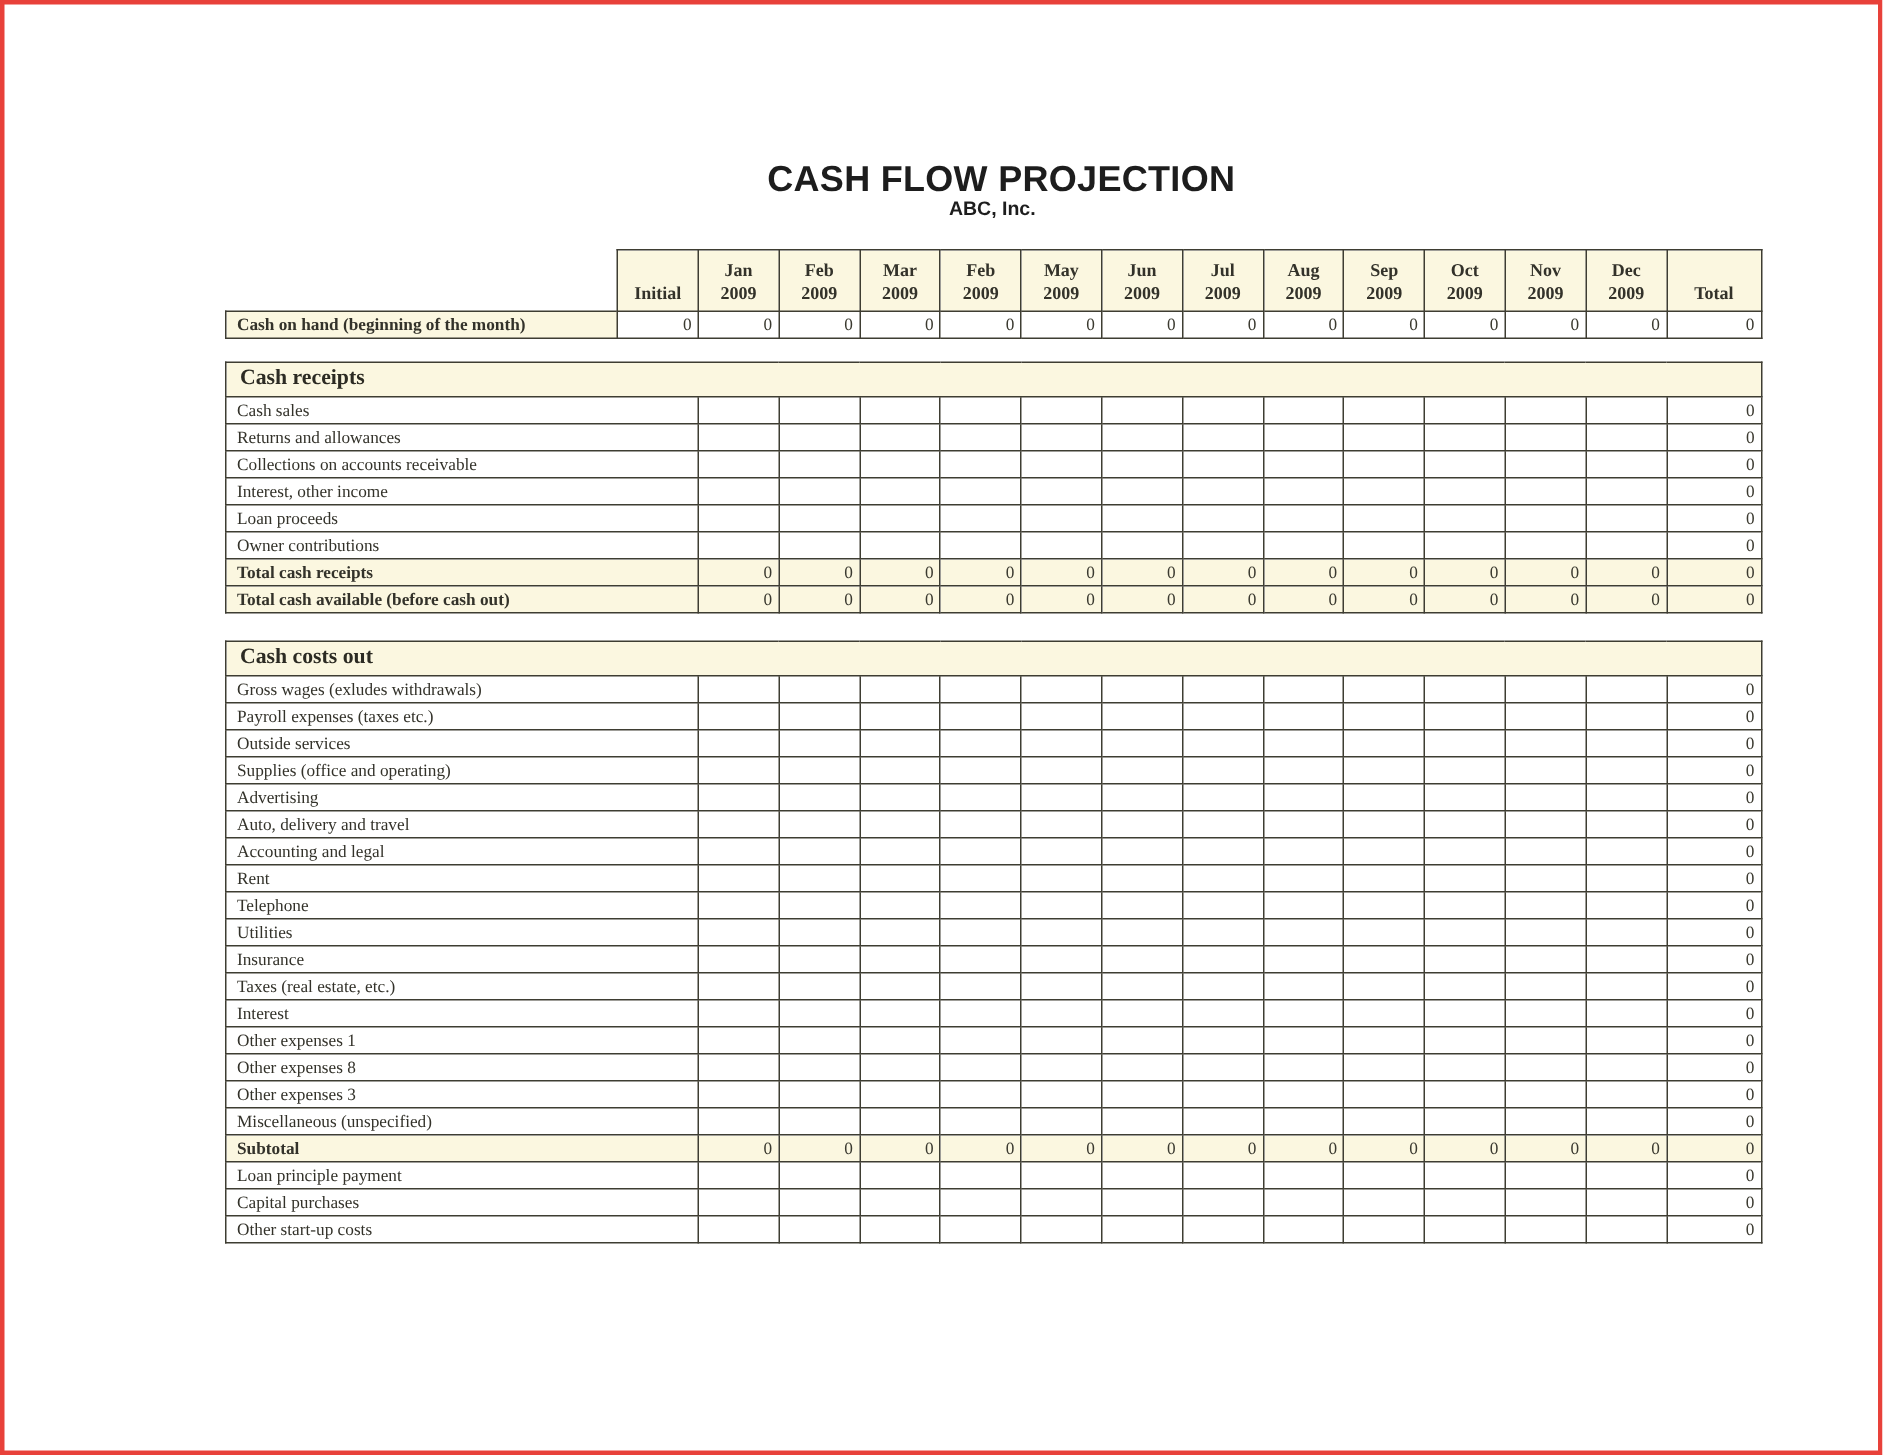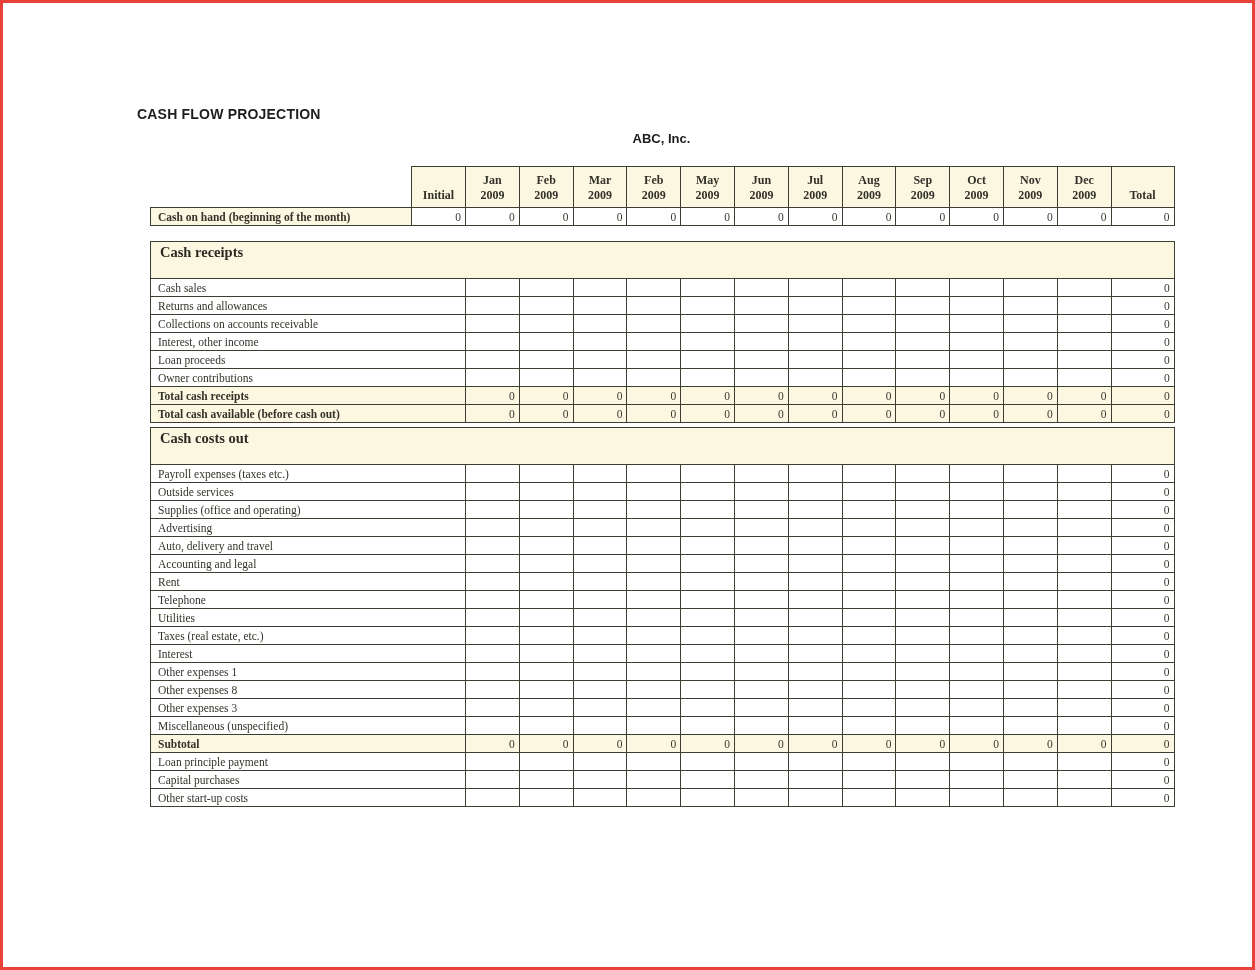--- a/index.html
+++ b/index.html
@@ -6,24 +6,24 @@
   .page {
     position:relative;
     width:1255px; height:970px;
     box-sizing:border-box;
     background:#ffffff;
     border:3px solid #e8413a;
     overflow:hidden;
     font-family:"Liberation Serif", serif;
   }
   .title {
-    position:absolute; left:134px; top:103px; width:1023px;
-    text-align:left;
+    position:absolute; left:153px; top:103px; width:1023px;
+    text-align:center;
     font-family:"Liberation Sans", sans-serif;
-    font-weight:bold; font-size:14px; color:#1d1d1d;
+    font-weight:bold; font-size:24px; color:#1d1d1d;
     letter-spacing:0.2px;
   }
   .subtitle {
     position:absolute; left:147px; top:128px; width:1023px;
     text-align:center;
     font-family:Liberation Sans, sans-serif;
     font-weight:bold; font-size:13px; color:#1d1d1d;
   }
   table.t {
     position:absolute; left:147px; width:1023px;
@@ -44,21 +44,21 @@
   td.nob { border:none; background:#ffffff; }
   td.hd {
     background:#fbf7e0; text-align:center; vertical-align:bottom;
     font-weight:bold; font-size:12px; line-height:1.3;
     height:35px; padding:2px 1px 3px 1px;
   }
   td.lab { text-align:left; padding-left:7px; }
   td.val { text-align:right; padding-right:4px; color:#3b3a30; }
   td.section {
     background:#fbf7e0; font-weight:bold; font-size:14.5px;
-    height:19px; padding:1px 4px 16px 9px; color:#2c2b23;
+    height:19px; padding:1px 4px 2px 9px; color:#2c2b23;
   }
   .cream { background:#fbf7e0; }
   .bold  { font-weight:bold; }
 </style>
 </head>
 <body>
 
 <div class="page">
   <div class="title">CASH FLOW PROJECTION</div>
   <div class="subtitle">ABC, Inc.</div>
@@ -320,20 +320,36 @@
         <col style="width: 53.8px;">
         <col style="width: 53.8px;">
         <col style="width: 53.8px;">
         <col style="width: 63px;">
       </colgroup>
       <tbody>
         <tr>
           <td class="section" colspan="14">Cash costs out</td>
         </tr>
         <tr>
+          <td class="lab">Gross wages (exludes withdrawals)</td>
+          <td class="val"></td>
+          <td class="val"></td>
+          <td class="val"></td>
+          <td class="val"></td>
+          <td class="val"></td>
+          <td class="val"></td>
+          <td class="val"></td>
+          <td class="val"></td>
+          <td class="val"></td>
+          <td class="val"></td>
+          <td class="val"></td>
+          <td class="val"></td>
+          <td class="val">0</td>
+        </tr>
+        <tr>
           <td class="lab">Payroll expenses (taxes etc.)</td>
           <td class="val"></td>
           <td class="val"></td>
           <td class="val"></td>
           <td class="val"></td>
           <td class="val"></td>
           <td class="val"></td>
           <td class="val"></td>
           <td class="val"></td>
           <td class="val"></td>
@@ -449,20 +465,36 @@
           <td class="val"></td>
           <td class="val"></td>
           <td class="val"></td>
           <td class="val"></td>
           <td class="val"></td>
           <td class="val"></td>
           <td class="val">0</td>
         </tr>
         <tr>
           <td class="lab">Utilities</td>
+          <td class="val"></td>
+          <td class="val"></td>
+          <td class="val"></td>
+          <td class="val"></td>
+          <td class="val"></td>
+          <td class="val"></td>
+          <td class="val"></td>
+          <td class="val"></td>
+          <td class="val"></td>
+          <td class="val"></td>
+          <td class="val"></td>
+          <td class="val"></td>
+          <td class="val">0</td>
+        </tr>
+        <tr>
+          <td class="lab">Insurance</td>
           <td class="val"></td>
           <td class="val"></td>
           <td class="val"></td>
           <td class="val"></td>
           <td class="val"></td>
           <td class="val"></td>
           <td class="val"></td>
           <td class="val"></td>
           <td class="val"></td>
           <td class="val"></td>

